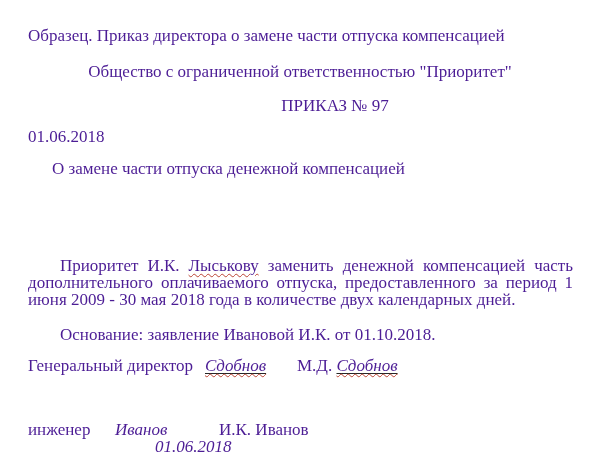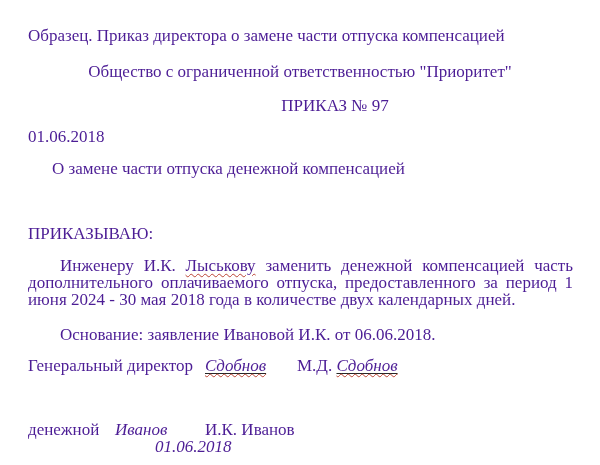--- a/index.html
+++ b/index.html
@@ -80,38 +80,37 @@
 
   <div class="centered" style="top:63px;">Общество с ограниченной ответственностью "Приоритет"</div>
 
   <div class="centered" style="top:97px;padding-left:35px;">ПРИКАЗ № 97</div>
 
   <div class="line" style="left:28px; top:128px;">01.06.2018</div>
 
   <div class="line" style="left:31px; top:160px;margin-left:21px;">О замене части отпуска денежной компенсацией</div>
 
 
-  <div class="line" style="left:28px; top:225px;">ПРИКАЗЫВАЮ:</div>
 
   <div class="paragraph">
-    <span>Инженеру И.К. </span><span class="sp-red">Лыськову</span><span> заменить денежной компенсацией часть дополнительного оплачиваемого отпуска, предоставленного за период 1 июня 2024 - 30 мая 2018 года в количестве двух календарных дней.</span>
+    <span>Приоритет И.К. </span><span class="sp-red">Лыськову</span><span> заменить денежной компенсацией часть дополнительного оплачиваемого отпуска, предоставленного за период 1 июня 2009 - 30 мая 2018 года в количестве двух календарных дней.</span>
   </div>
 
-  <div class="line basis" style="top:326px;">Основание: заявление Ивановой И.К. от 06.06.2018.</div>
+  <div class="line basis" style="top:326px;">Основание: заявление Ивановой И.К. от 01.10.2018.</div>
 
   <div class="line" style="left:0; top:357px; width:600px;">
     <span class="col" style="left:28px;text-align:center;">Генеральный директор</span>
     <span class="col u-solid" style="left:205px;"><span class="sp-red">Сдобнов</span></span>
     <span class="col" style="left:297px;">
       <span>М.Д. </span><span class="u-solid"><span class="sp-red">Сдобнов</span></span>
     </span>
   </div>
 
 
   <div class="line" style="left:0; top:421px; width:600px;">
-    <span class="col" style="left:28px;">денежной</span>
+    <span class="col" style="left:28px;">инженер</span>
     <span class="col italic" style="left:115px;">Иванов</span>
-    <span class="col" style="left:205px;">И.К. Иванов</span>
+    <span class="col" style="left:219px;">И.К. Иванов</span>
   </div>
 
   <div class="line italic" style="left:155px; top:438px;">01.06.2018</div>
 
 </div>
 
 </body></html>

